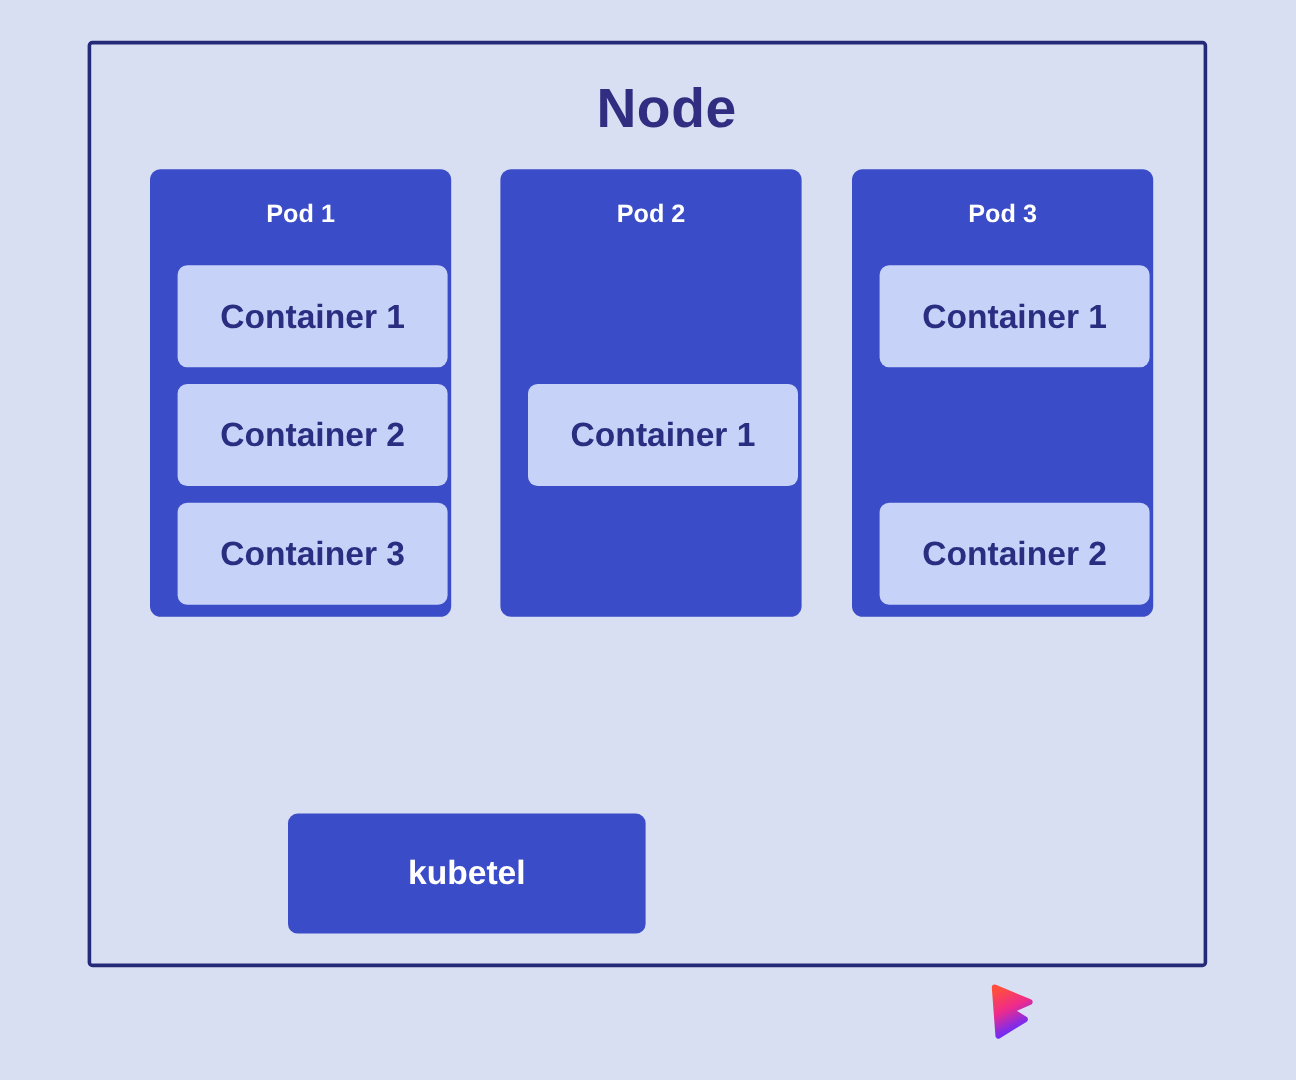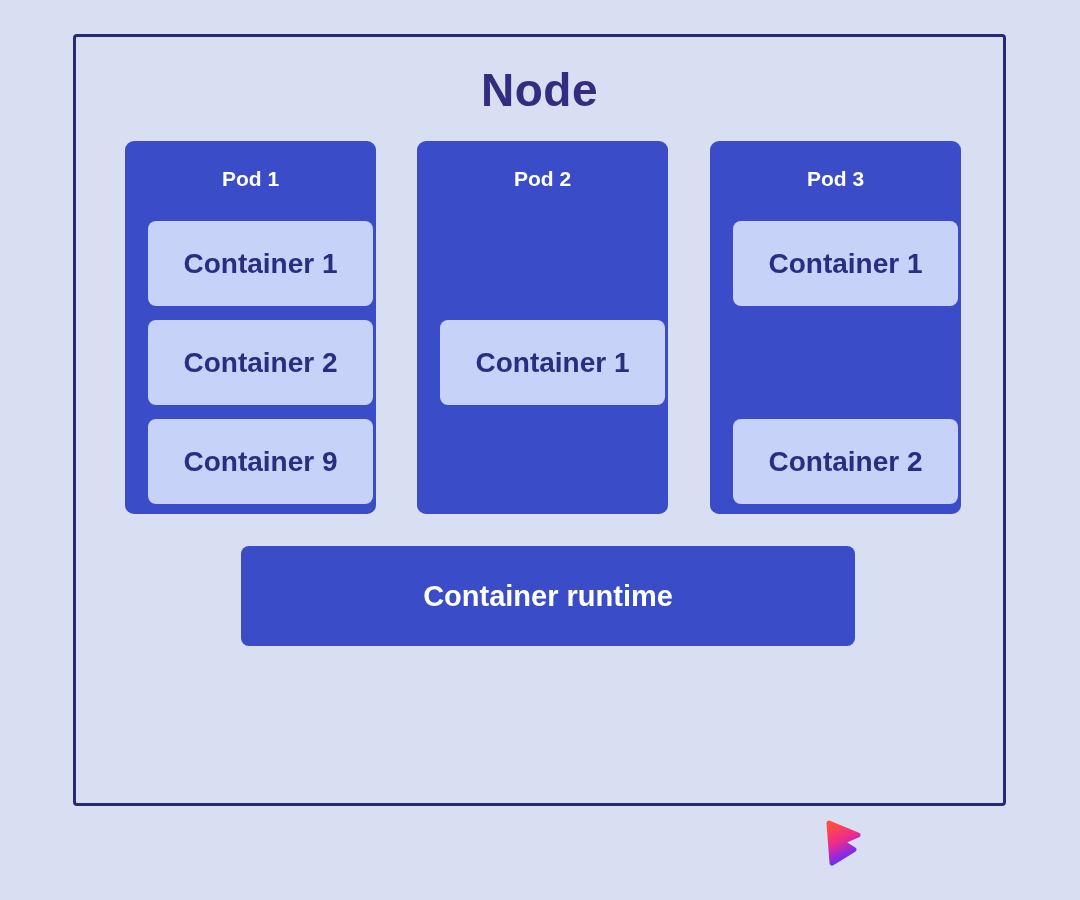--- a/index.html
+++ b/index.html
@@ -19,21 +19,21 @@
     left: 73px;
     top: 34px;
     width: 933px;
     height: 772px;
     box-sizing: border-box;
     border: 3px solid #242a78;
     border-radius: 4px;
   }
   .node-title {
     position: absolute;
-    left: 0;
+    left: 16px;
     top: 26px;
     width: 100%;
     text-align: center;
     font-size: 46px;
     font-weight: bold;
     color: #312e81;
     letter-spacing: 0.5px;
   }
   .pod {
     position: absolute;
@@ -130,36 +130,36 @@
 <div>
 
   <div class="node-box">
 
     <div class="node-title">Node</div>
 
     <div class="pod pod-1">
       <div class="pod-title">Pod 1</div>
       <div class="container-box slot-0">Container 1</div>
       <div class="container-box slot-1">Container 2</div>
-      <div class="container-box slot-2">Container 9</div>
+      <div class="container-box slot-2">Container 3</div>
     </div>
 
     <div class="pod pod-2">
       <div class="pod-title">Pod 2</div>
       <div class="container-box slot-1">Container 1</div>
     </div>
 
     <div class="pod pod-3">
       <div class="pod-title">Pod 3</div>
       <div class="container-box slot-0">Container 1</div>
       <div class="container-box slot-2">Container 2</div>
     </div>
 
-    <div class="runtime-box">Container runtime</div>
 
+    <div class="daemon-box daemon-kubetel">kubetel</div>
 
 
   </div>
 
   <div class="brand">
     <svg class="brand-icon" viewBox="0 0 44 46" aria-hidden="true">
       <defs>
         <linearGradient id="rsGrad" x1="0.2" y1="0" x2="0.55" y2="1">
           <stop offset="0" stop-color="#ff4e3e"></stop>
           <stop offset="0.45" stop-color="#ee2b8c"></stop>

